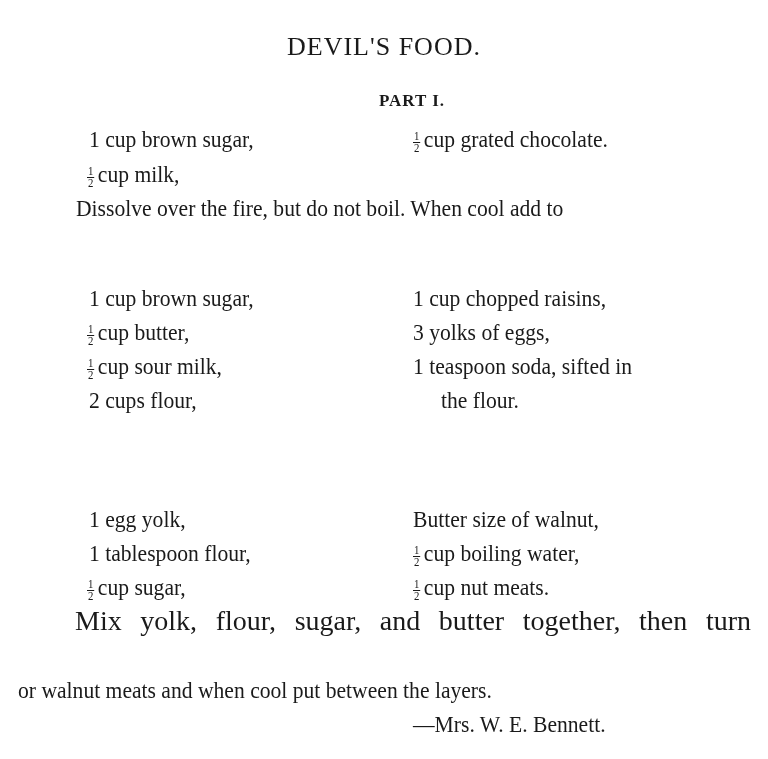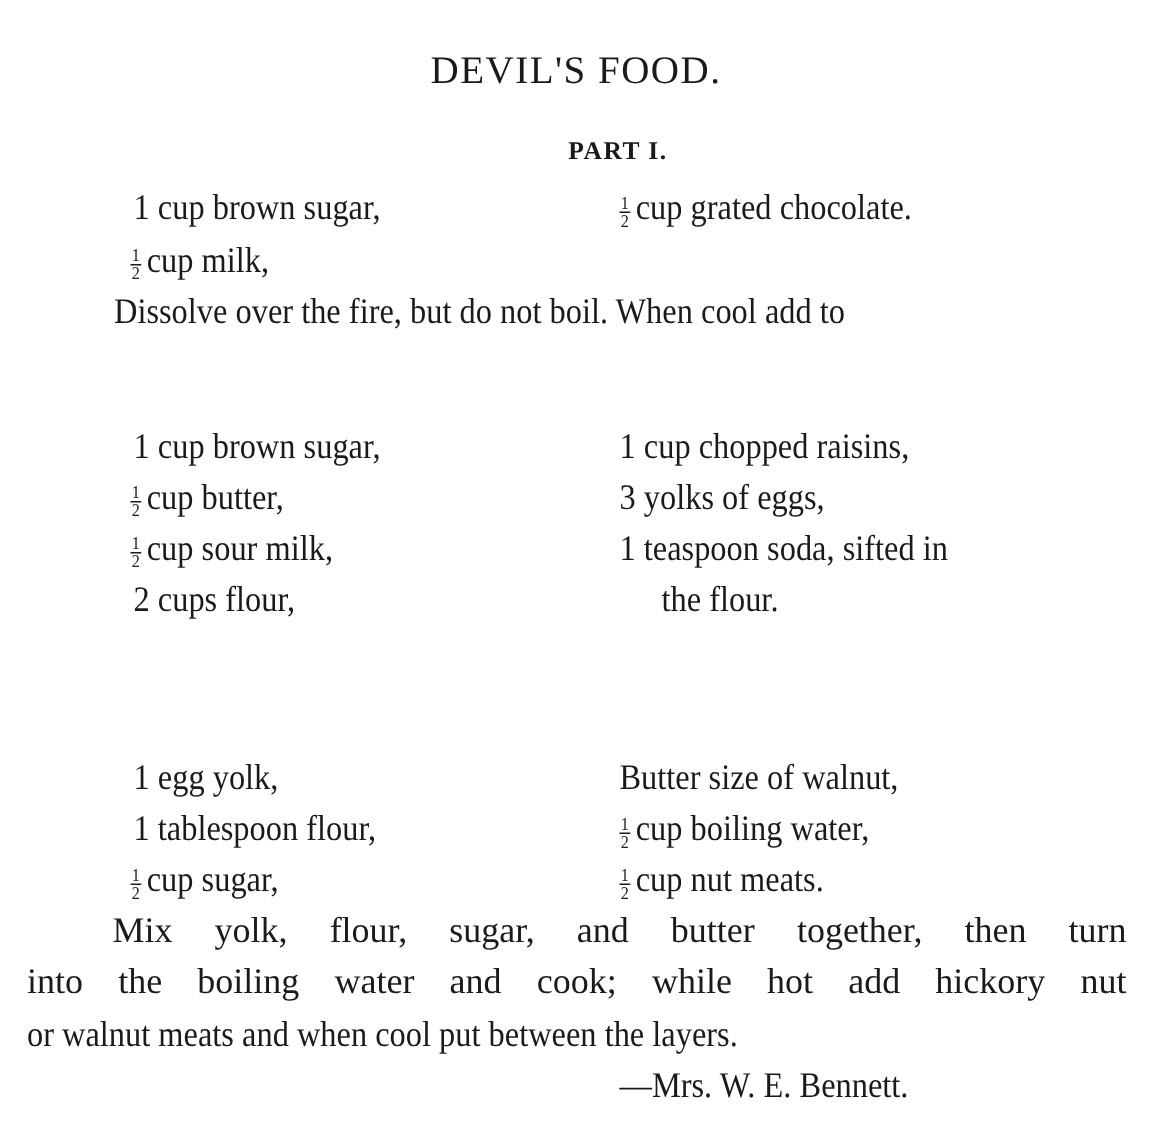--- a/index.html
+++ b/index.html
@@ -6,21 +6,21 @@
     body { width: 768px; height: 759px; position: relative; overflow: hidden;
       font-family: "Liberation Serif", "DejaVu Serif", serif; color: #1a1a1a; }
     .page { position: absolute; left: 0; top: 3px; width: 640px; height: 759px; }
     .line { position: absolute; white-space: nowrap; font-size: 24px; line-height: 28px; transform: scaleX(0.9); transform-origin: left top; }
     .center { left: 0; width: 768px; text-align: center; transform: none; }
     .title { font-size: 26px; letter-spacing: 1px; }
     .part { font-size: 17px; font-weight: bold; letter-spacing: 1px; }
     .frac { display: inline-block; font-size: 12px; line-height: 11px; text-align: center; vertical-align: -5px; margin-right: 4px; }
     .frac .n, .frac .d { display: block; }
     .frac .n { border-bottom: 1px solid #1a1a1a; padding: 0 1px; }
-    .just { position: absolute; left: 18px; width: 733px; font-size: 24px; line-height: 28px; text-align: justify; text-align-last: justify; white-space: nowrap; }
+    .just { position: absolute; left: 18px; width: 733px; font-size: 28px; line-height: 28px; text-align: justify; text-align-last: justify; white-space: nowrap; }
   </style>
 </head>
 <body>
 
 <div class="page">
 
   <div class="line center title" style="top:30px;">DEVIL'S  FOOD.</div>
 
   <div class="line center part" style="top:84px;padding-left:28px;">PART I.</div>
 
@@ -74,18 +74,17 @@
 
   <div class="line" style="left:413px; top:502px;">Butter size of walnut,</div>
   <div class="line" style="left:413px; top:536px;">
     <span class="frac"><span class="n">1</span><span class="d">2</span></span><span>cup boiling water,</span>
   </div>
   <div class="line" style="left:413px; top:570px;">
     <span class="frac"><span class="n">1</span><span class="d">2</span></span><span>cup nut meats.</span>
   </div>
 
   <div class="just" style="left:75px; width:676px; top:604px;">Mix yolk, flour, sugar, and butter together, then turn</div>
-  <div class="just" style="top:638px;">into the boiling water and cook; while hot add hickory nut</div>
   <div class="line" style="left:18px; top:673px;">or walnut meats and when cool put between the layers.</div>
 
   <div class="line" style="left:413px; top:707px;">—Mrs. W. E. Bennett.</div>
 
 </div>
 
 </body></html>

